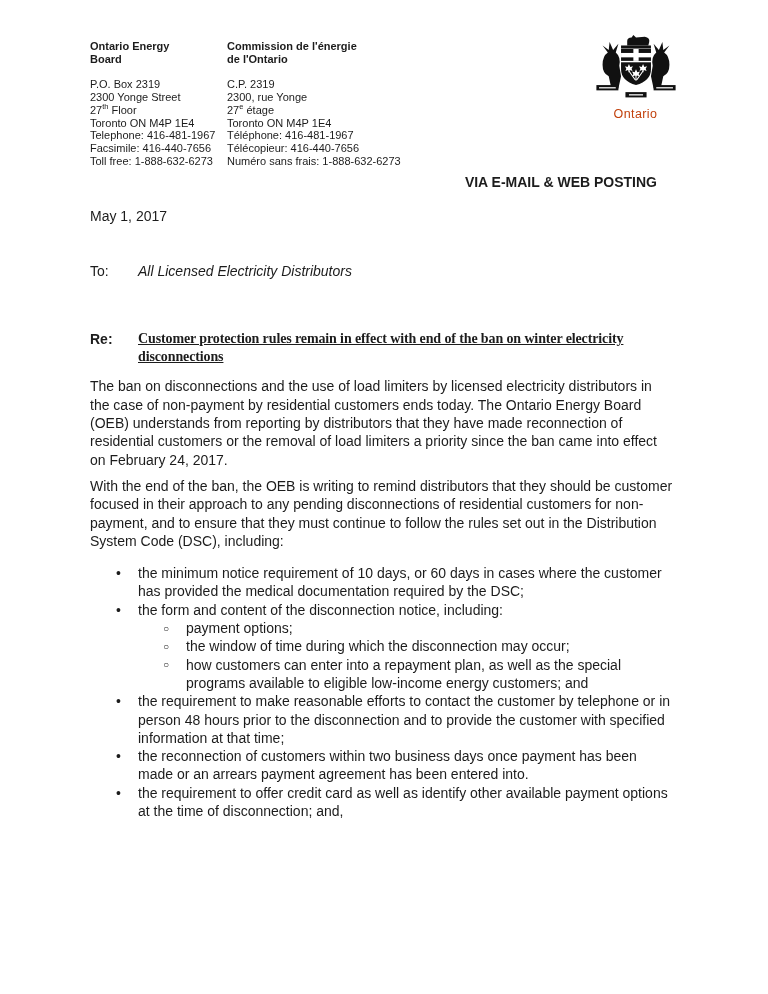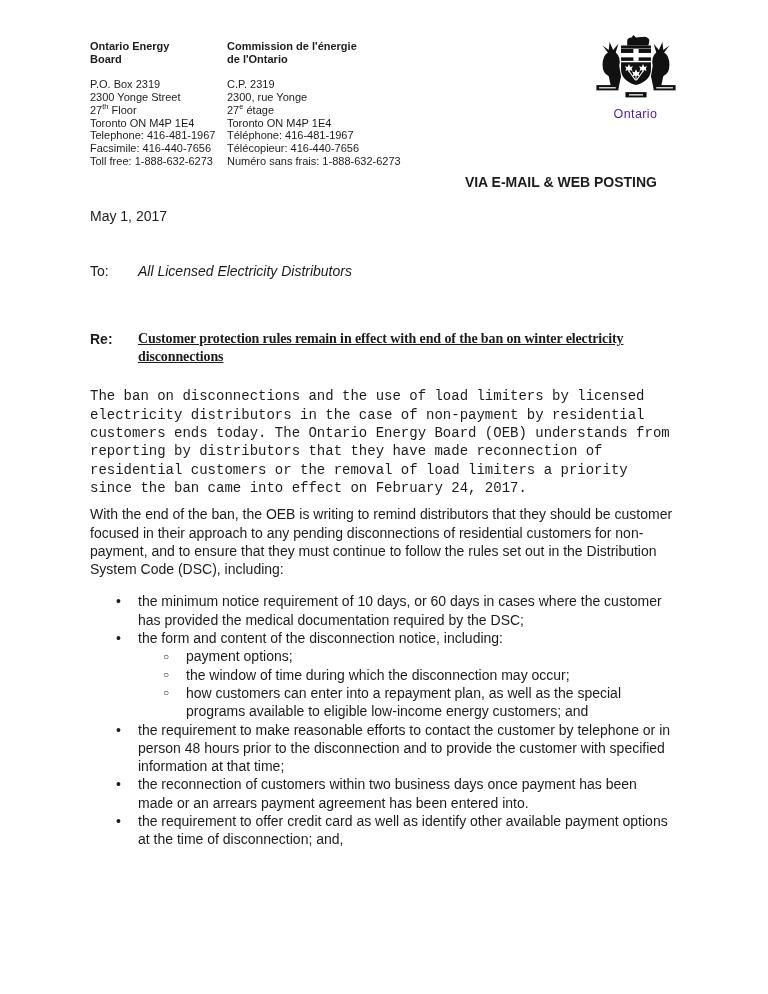--- a/index.html
+++ b/index.html
@@ -21,39 +21,39 @@
                 font-size: 11px; line-height: 12.9px; }
   .lh-col { position: absolute; top: 0; }
   .lh-en { left: 0; }
   .lh-fr { left: 137px; }
   .lh-name { font-weight: bold; margin-bottom: 12px; }
   .lh-addr sup { font-size: 7.5px; line-height: 0; vertical-align: super; }
 
   .logo { position: absolute; left: 498px; top: -8px; width: 95px; text-align: center; }
   .logo svg { display: block; margin: 0 auto; }
   .logo-caption { font-size: 12.5px; line-height: 14px; margin-top: -3px;
-                  letter-spacing: 0.4px; color: #4c1d95; }
+                  letter-spacing: 0.4px; color: #c2410c; }
 
   
   .via { text-align: right; font-weight: bold; padding-right: 16px; }
   .date { margin-top: 16px; }
 
   
   .row { display: flex; }
   .row-label { width: 48px; flex: none; }
   .to-row { margin-top: 36px; }
   .re-row { margin-top: 50px; }
   .re-row .row-label { font-weight: bold; }
   .re-text { font-weight: bold; text-decoration: underline;
              letter-spacing: -0.12px; max-width: 528px; font-family: Liberation Serif, serif; }
   .italic { font-style: italic; }
 
   
   p.body-par { margin: 0; }
-  #par1 { margin-top: 21px; font-family: Liberation Mono, monospace; }
+  #par1 { margin-top: 11px; }
   #par2 { margin-top: 8px; }
 
   ul.l1 { list-style: none; margin: 14px 0 0 0; padding: 0; }
   ul.l1 > li { position: relative; padding-left: 48px; }
   ul.l1 > li::before { content: "\2022"; position: absolute; left: 26px; top: 0; }
   ul.l2 { list-style: none; margin: 0; padding: 0; }
   ul.l2 > li { position: relative; padding-left: 48px; }
   ul.l2 > li::before { content: "\25CB"; position: absolute; left: 25px; top: 0.5px;
                        font-size: 10px; }
 </style>

